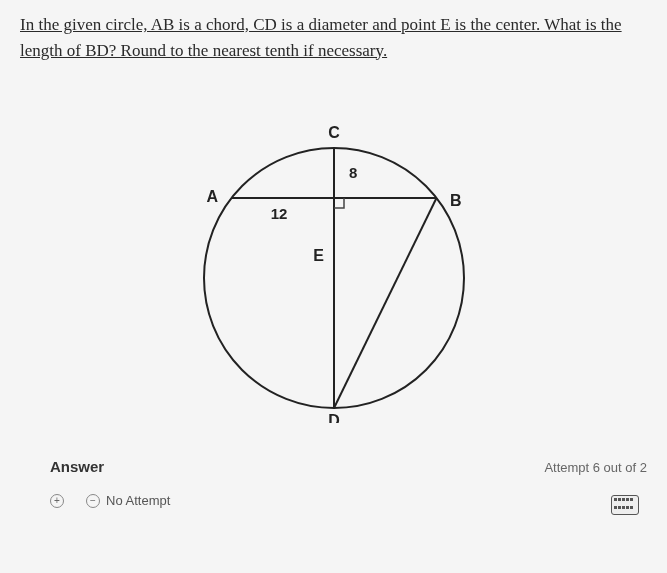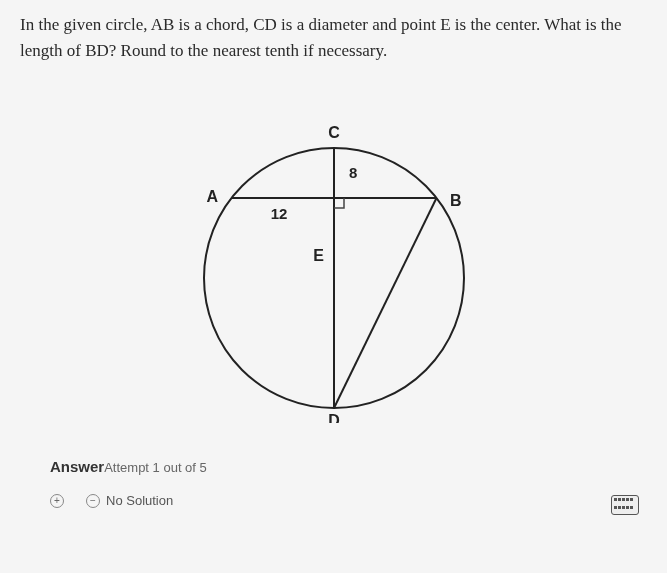--- a/index.html
+++ b/index.html
@@ -9,38 +9,40 @@
       width: 667px;
       height: 573px;
       padding: 12px 20px;
       color: #2a2a2a;
       position: relative;
     }
     .question {
       font-size: 17px;
       line-height: 1.5;
       margin-bottom: 30px;
+      text-decoration: underline;
     }
     .figure-container {
       display: flex;
       justify-content: center;
       margin-bottom: 35px;
     }
     .figure {
       position: relative;
       width: 330px;
       height: 330px;
     }
     .answer-row {
       display: flex;
       align-items: baseline;
       gap: 0;
       font-family: Arial, sans-serif;
       margin-bottom: 18px;
       margin-left: 30px;
+      justify-content: space-between;
     }
     .answer-label {
       font-weight: bold;
       font-size: 15px;
       color: #333;
     }
     .attempt {
       font-size: 13px;
       color: #666;
     }
@@ -130,30 +132,30 @@
 
       <text x="180" y="85" text-anchor="start" class="value-text">8</text>
 
       <text x="110" y="126" text-anchor="middle" class="value-text">12</text>
     </svg>
   </div>
 </div>
 
 <div class="answer-row">
   <span class="answer-label">Answer</span>
-  <span class="attempt">Attempt 1 out of 5</span>
+  <span class="attempt">Attempt 6 out of 2</span>
 </div>
 
 <div class="actions">
   <div class="action-item">
     <span class="circle-icon">+</span>
   </div>
   <div class="action-item">
     <span class="circle-icon">−</span>
-    <span>No Solution</span>
+    <span>No Attempt</span>
   </div>
 </div>
 
 <div class="keyboard-icon">
   <span></span>
     <span></span>
     <span></span>
     <span></span>
     <span></span>
   <span></span>

